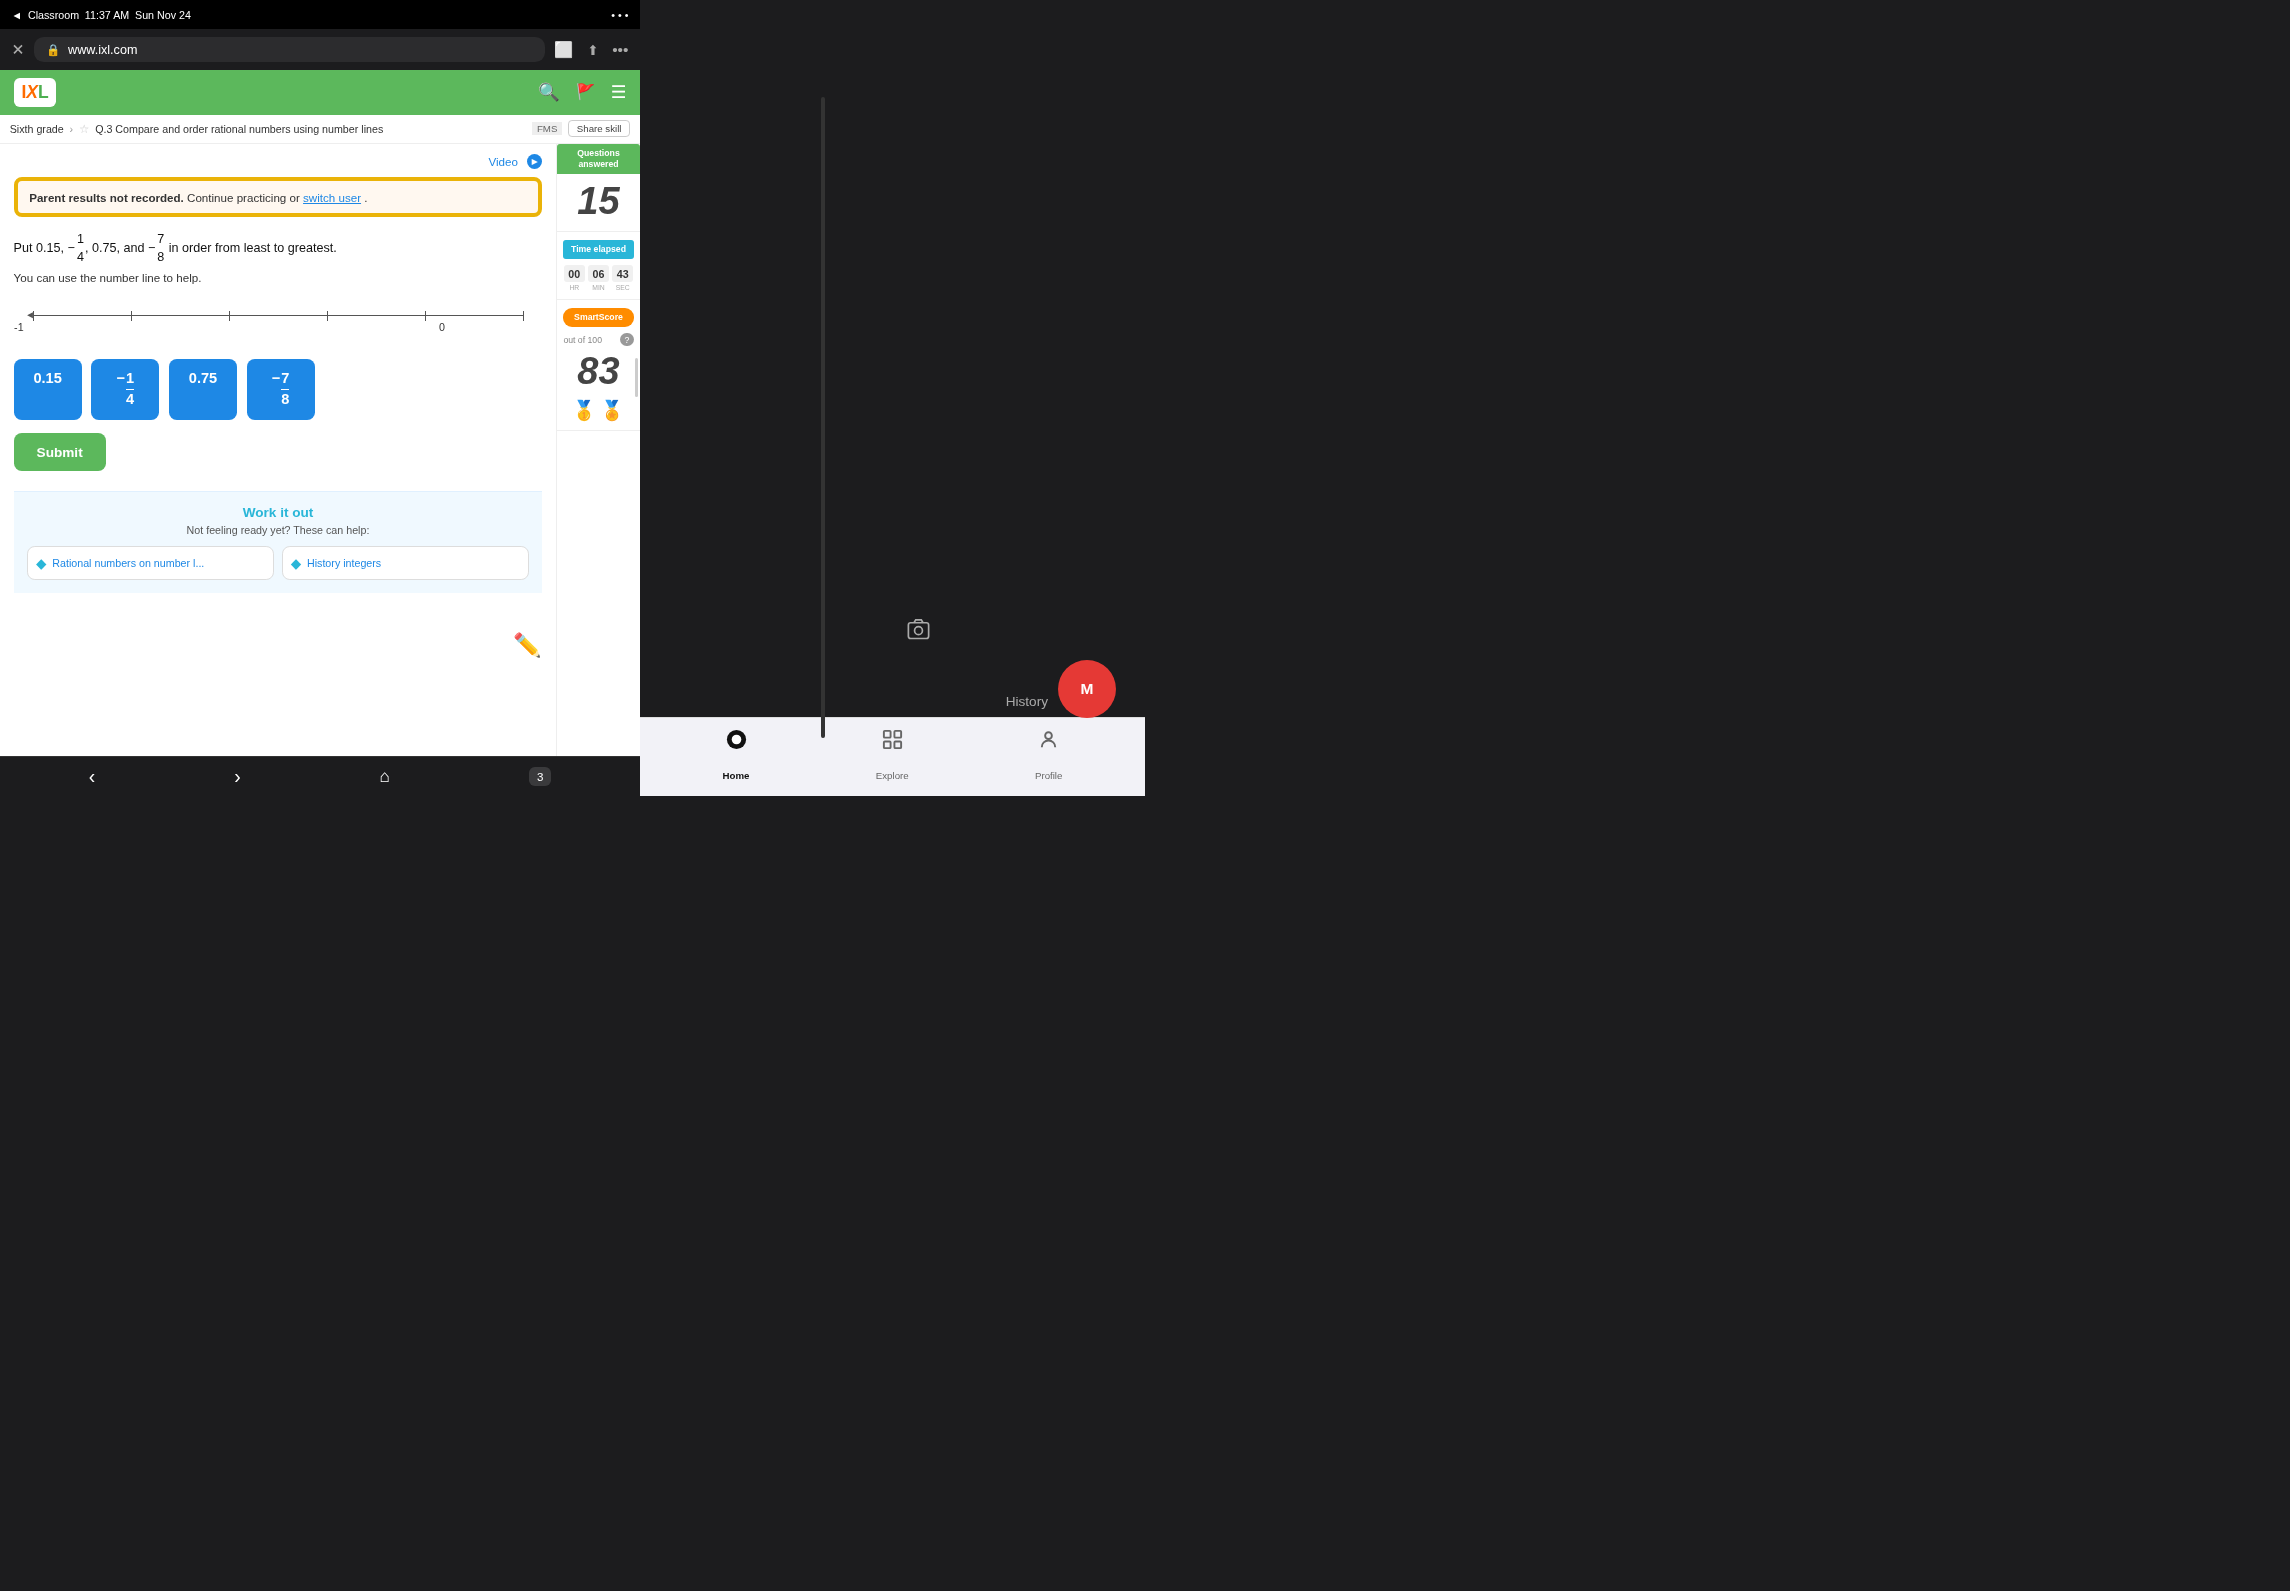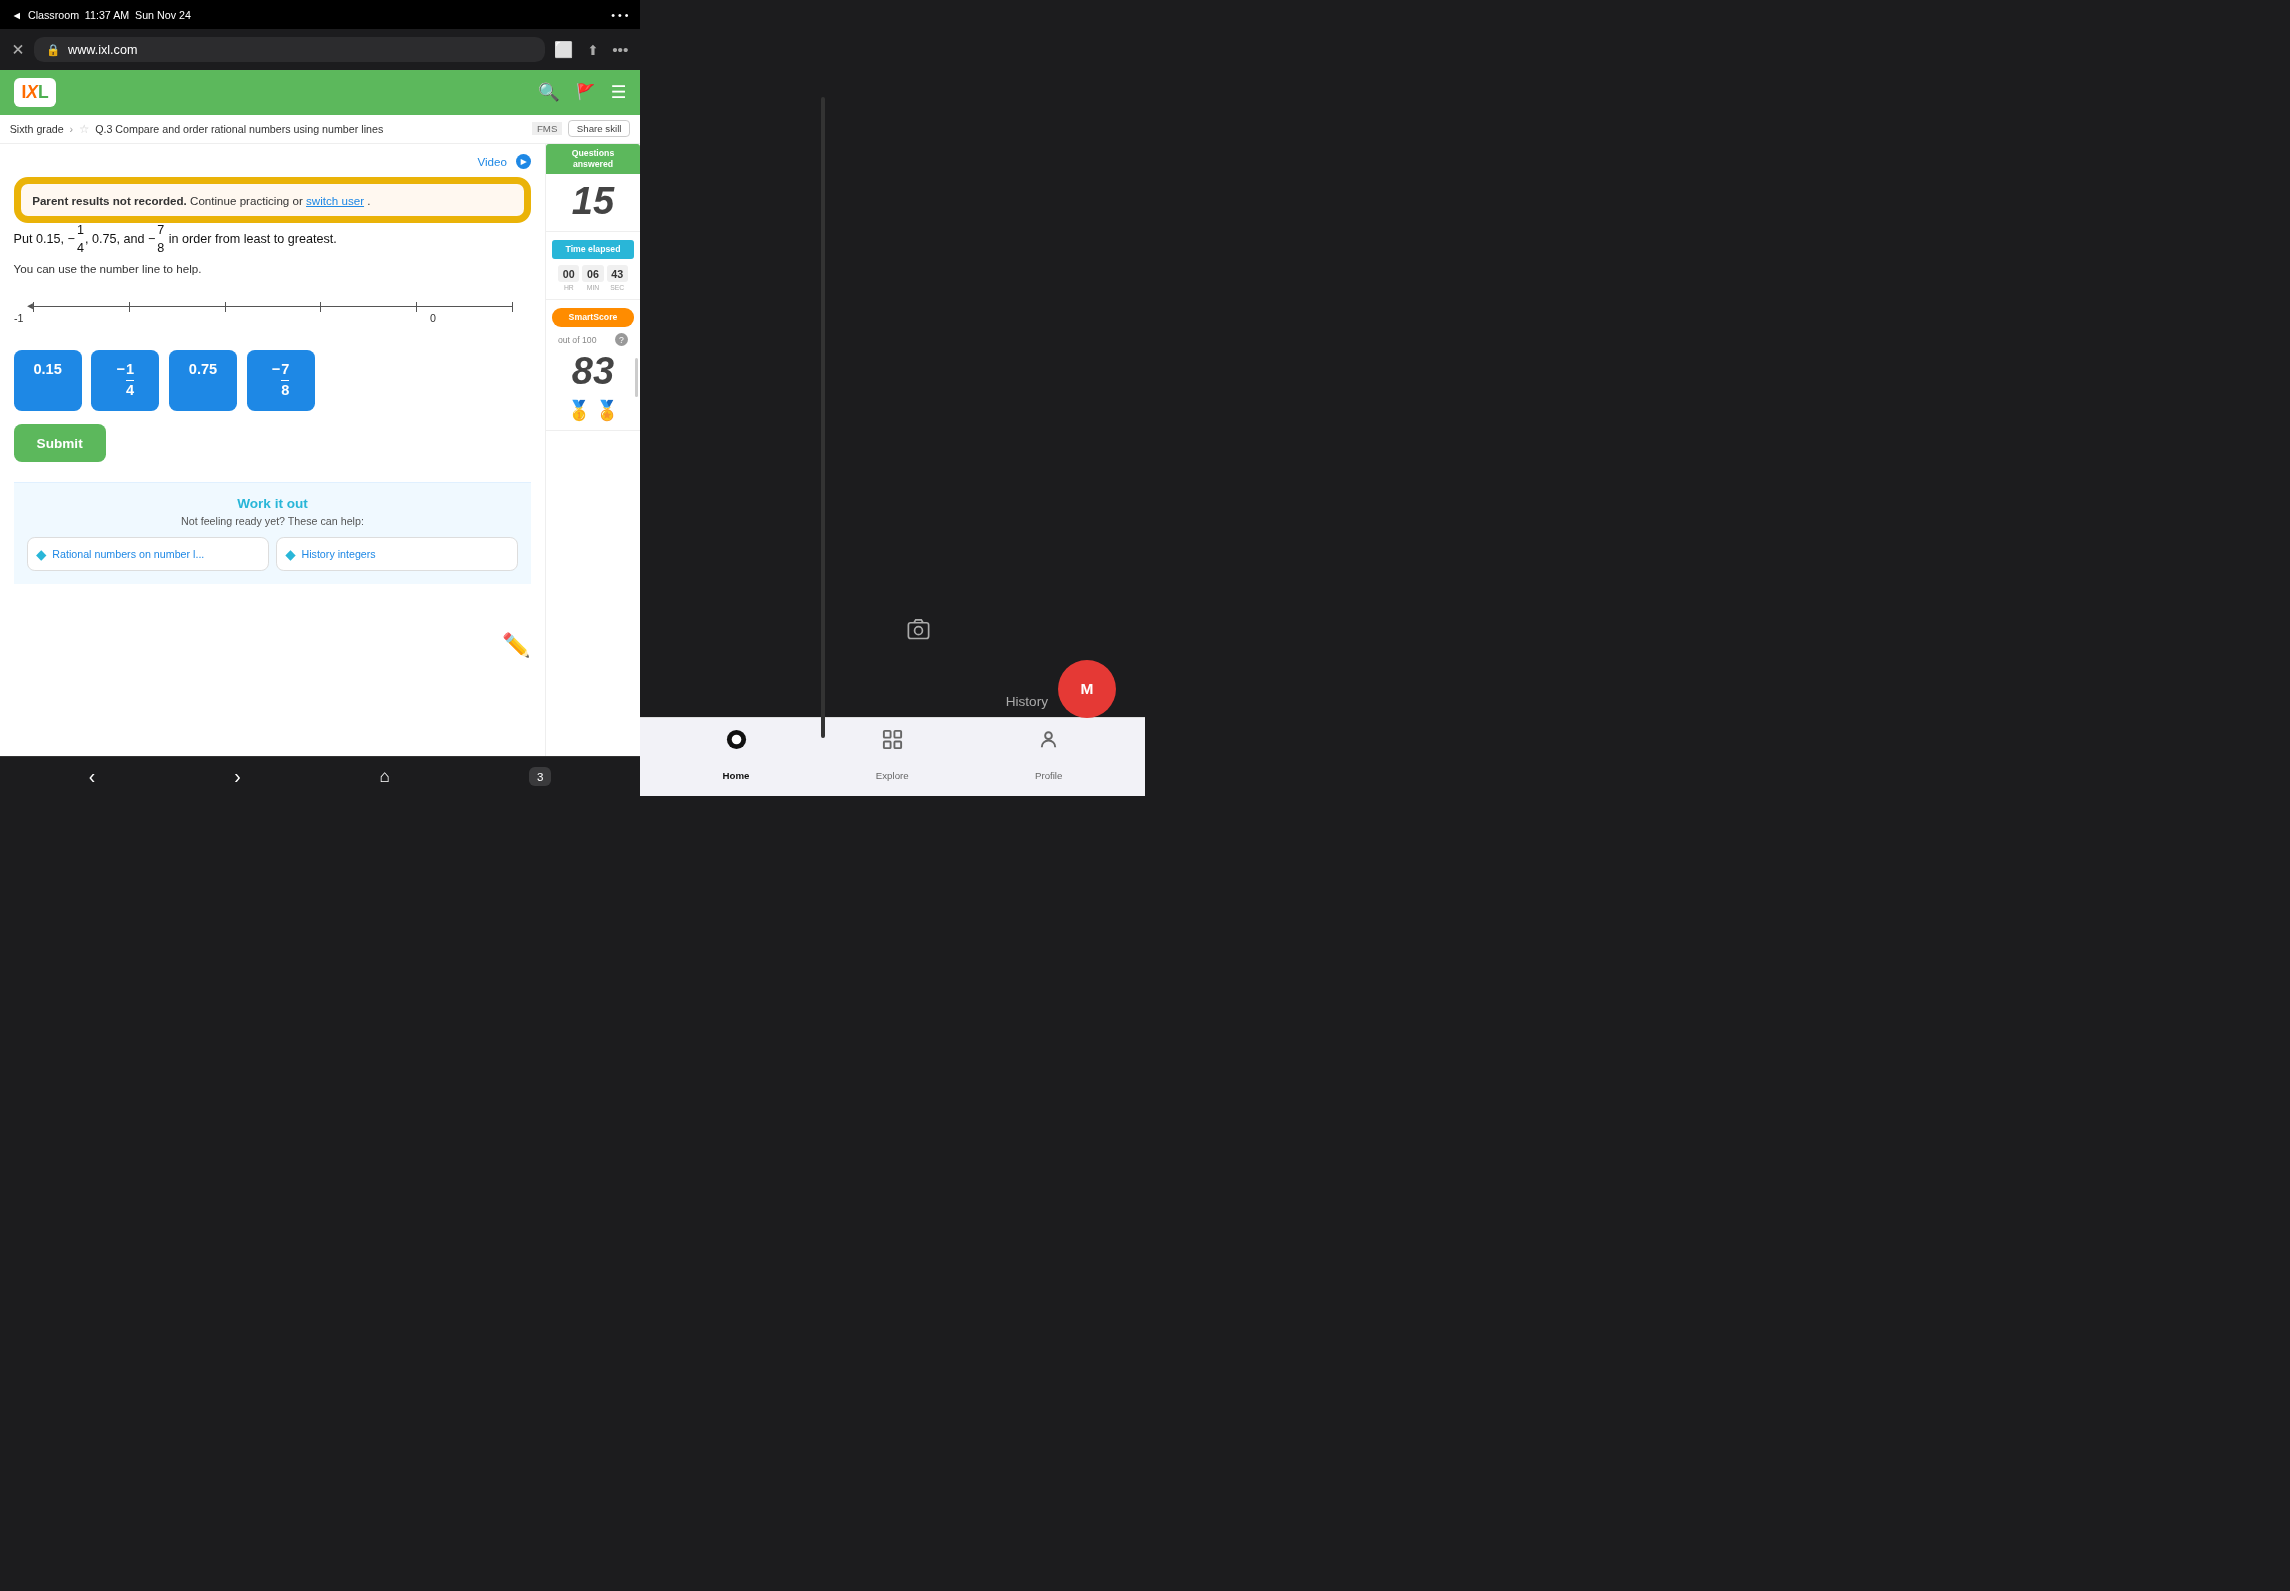--- a/index.html
+++ b/index.html
@@ -211,26 +211,26 @@
       display: inline-flex;
       align-items: center;
       justify-content: center;
       color: #fff;
       font-size: 7.8px;
     }
 
     
     .parent-notice {
       background: #fff8f0;
-      border: 7px solid #eab308;
-      border-radius: 14px;
+      border: 4px solid #eab308;
+      border-radius: 8px;
       padding: 9.7px 11.6px;
       font-size: 11.6px;
       color: #333;
-      margin-bottom: 0;
+      margin-bottom: 15px;
     }
     .parent-notice strong { font-weight: 700; }
     .parent-notice a { color: #1e88e5; }
 
     
     .question-text {
       font-size: 12.6px;
       color: #111;
       margin-bottom: 5.8px;
       line-height: 1.6;
@@ -362,21 +362,21 @@
       color: #1e88e5;
       background: #fff;
     }
     .diamond-icon {
       color: #29b6d8;
       font-size: 13.6px;
     }
 
     
     .right-sidebar {
-      width: 95px;
+      width: 84px;
       background: #fff;
       border-left: 1px solid #eee;
       display: flex;
       flex-direction: column;
       flex-shrink: 0;
     }
     .sidebar-section {
       border-bottom: 1px solid #eee;
       padding: 7.8px 5.8px;
       text-align: center;

